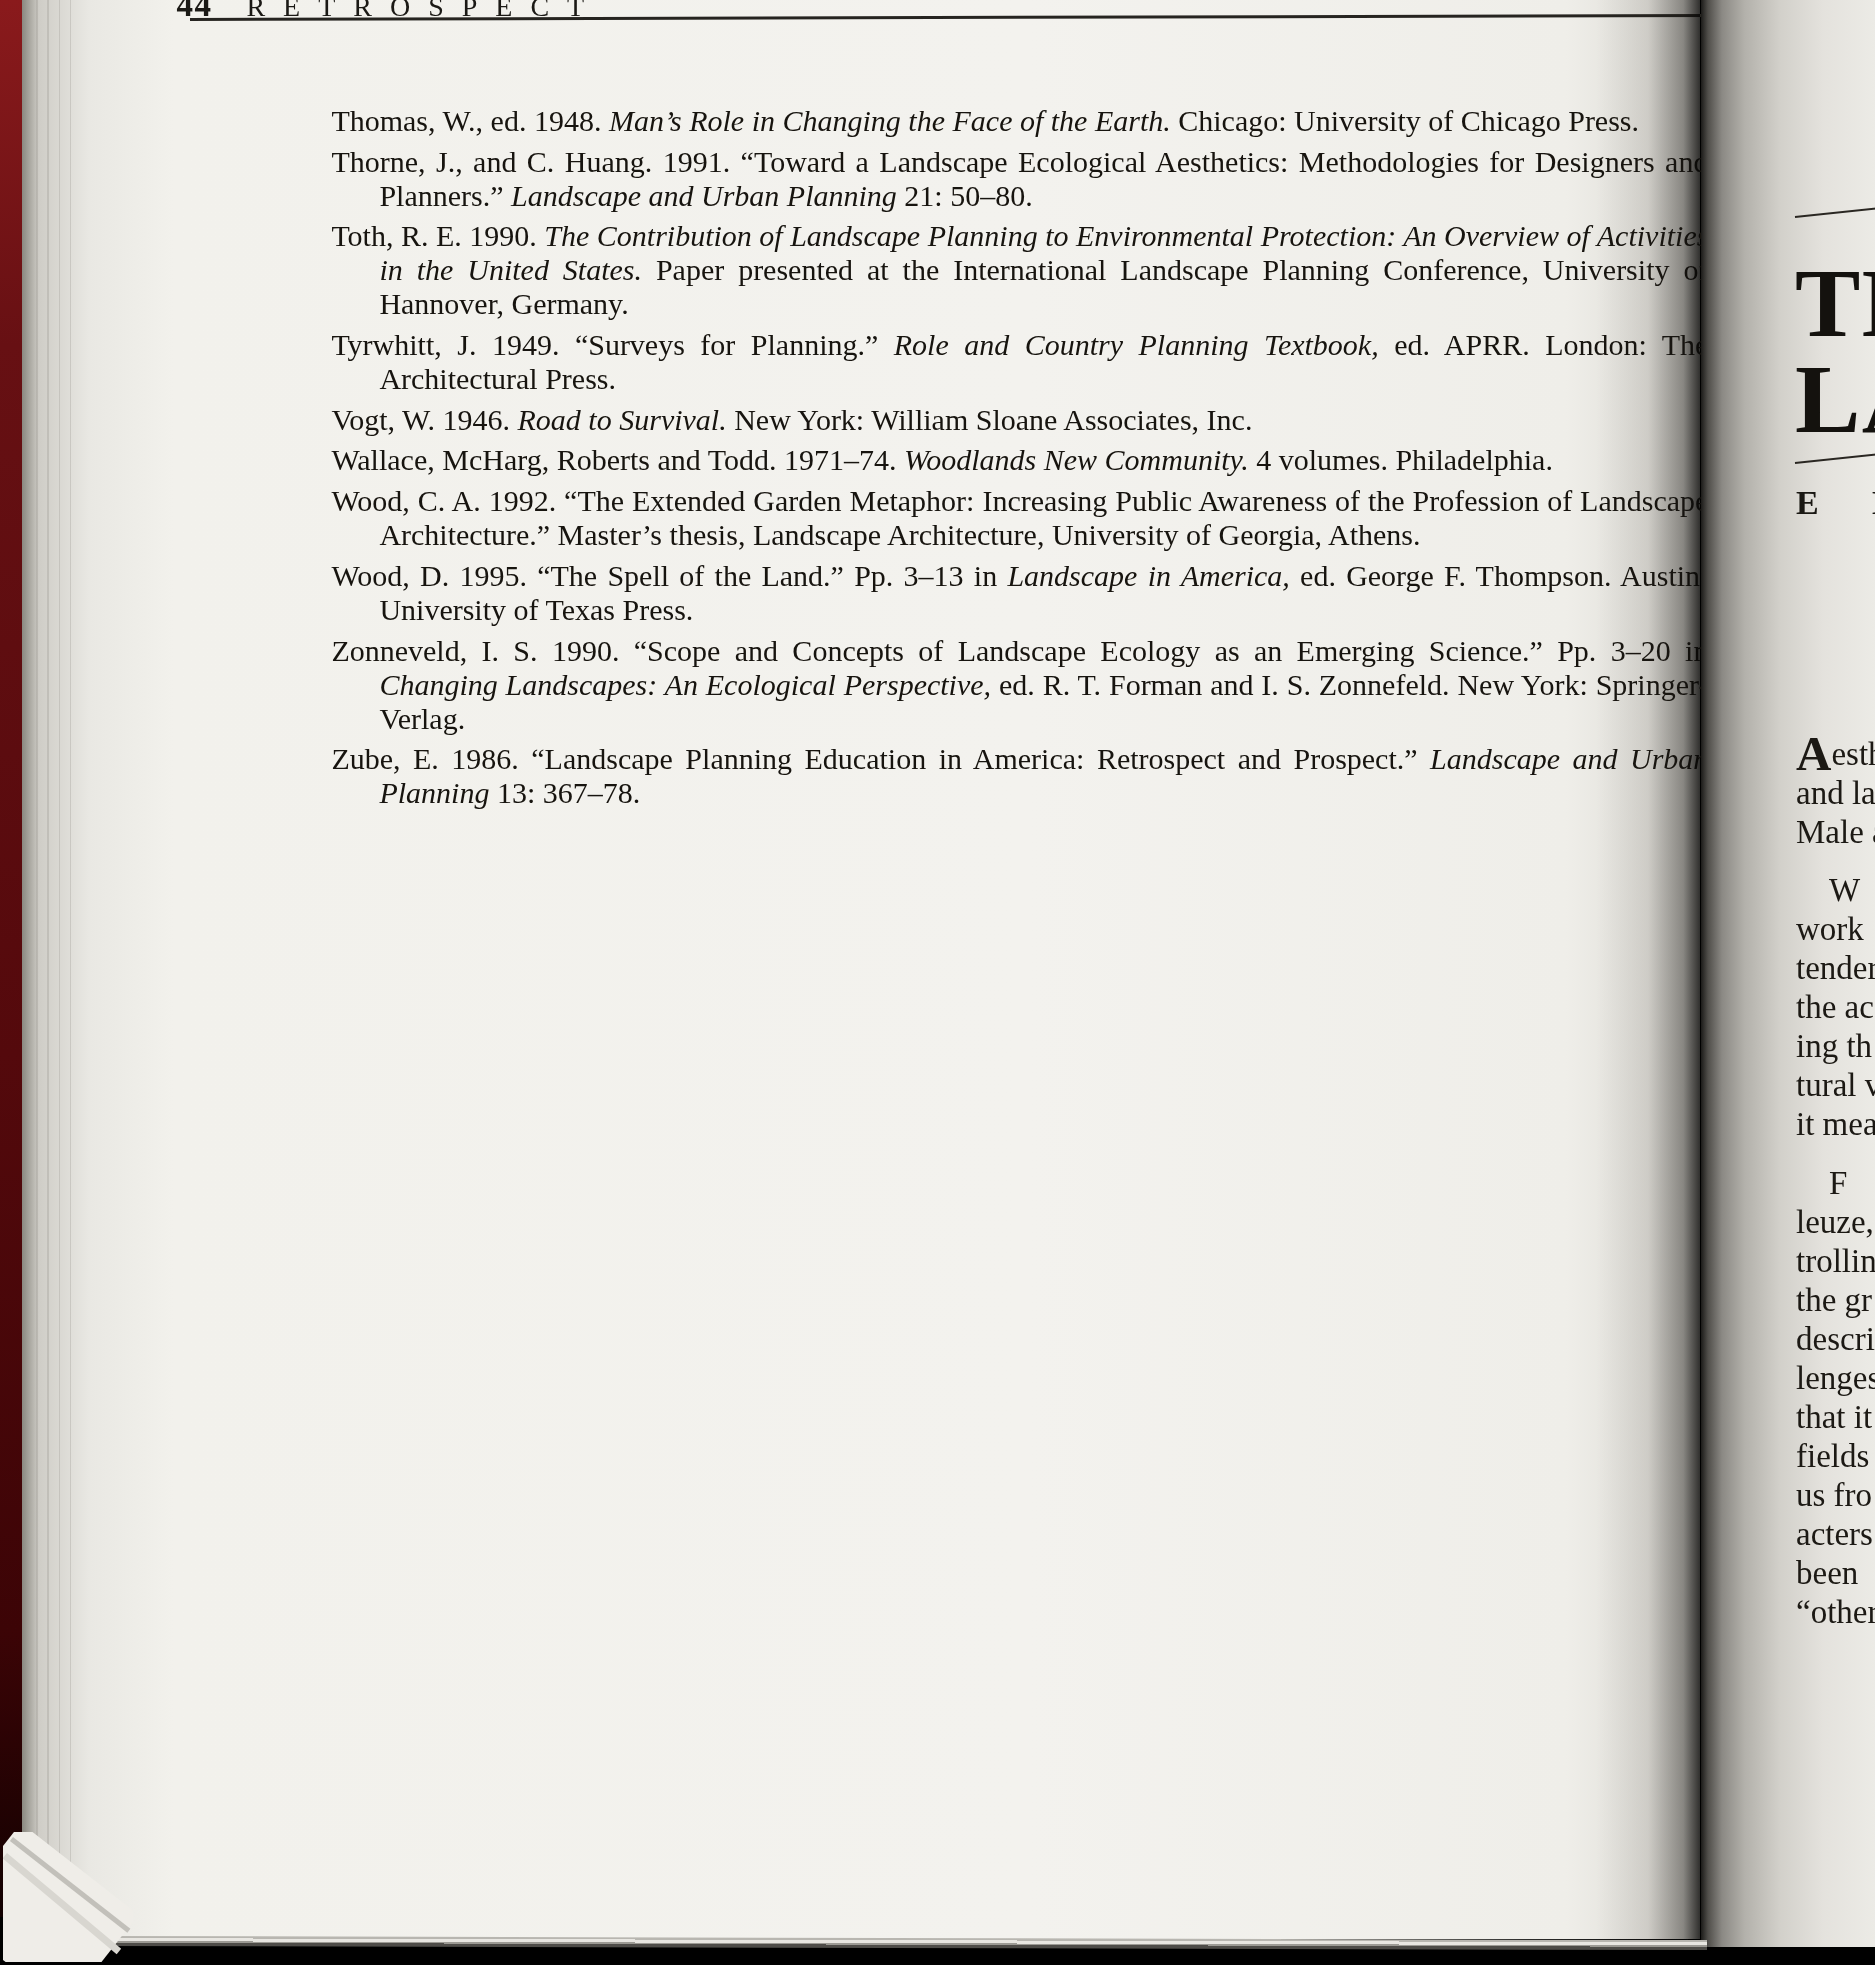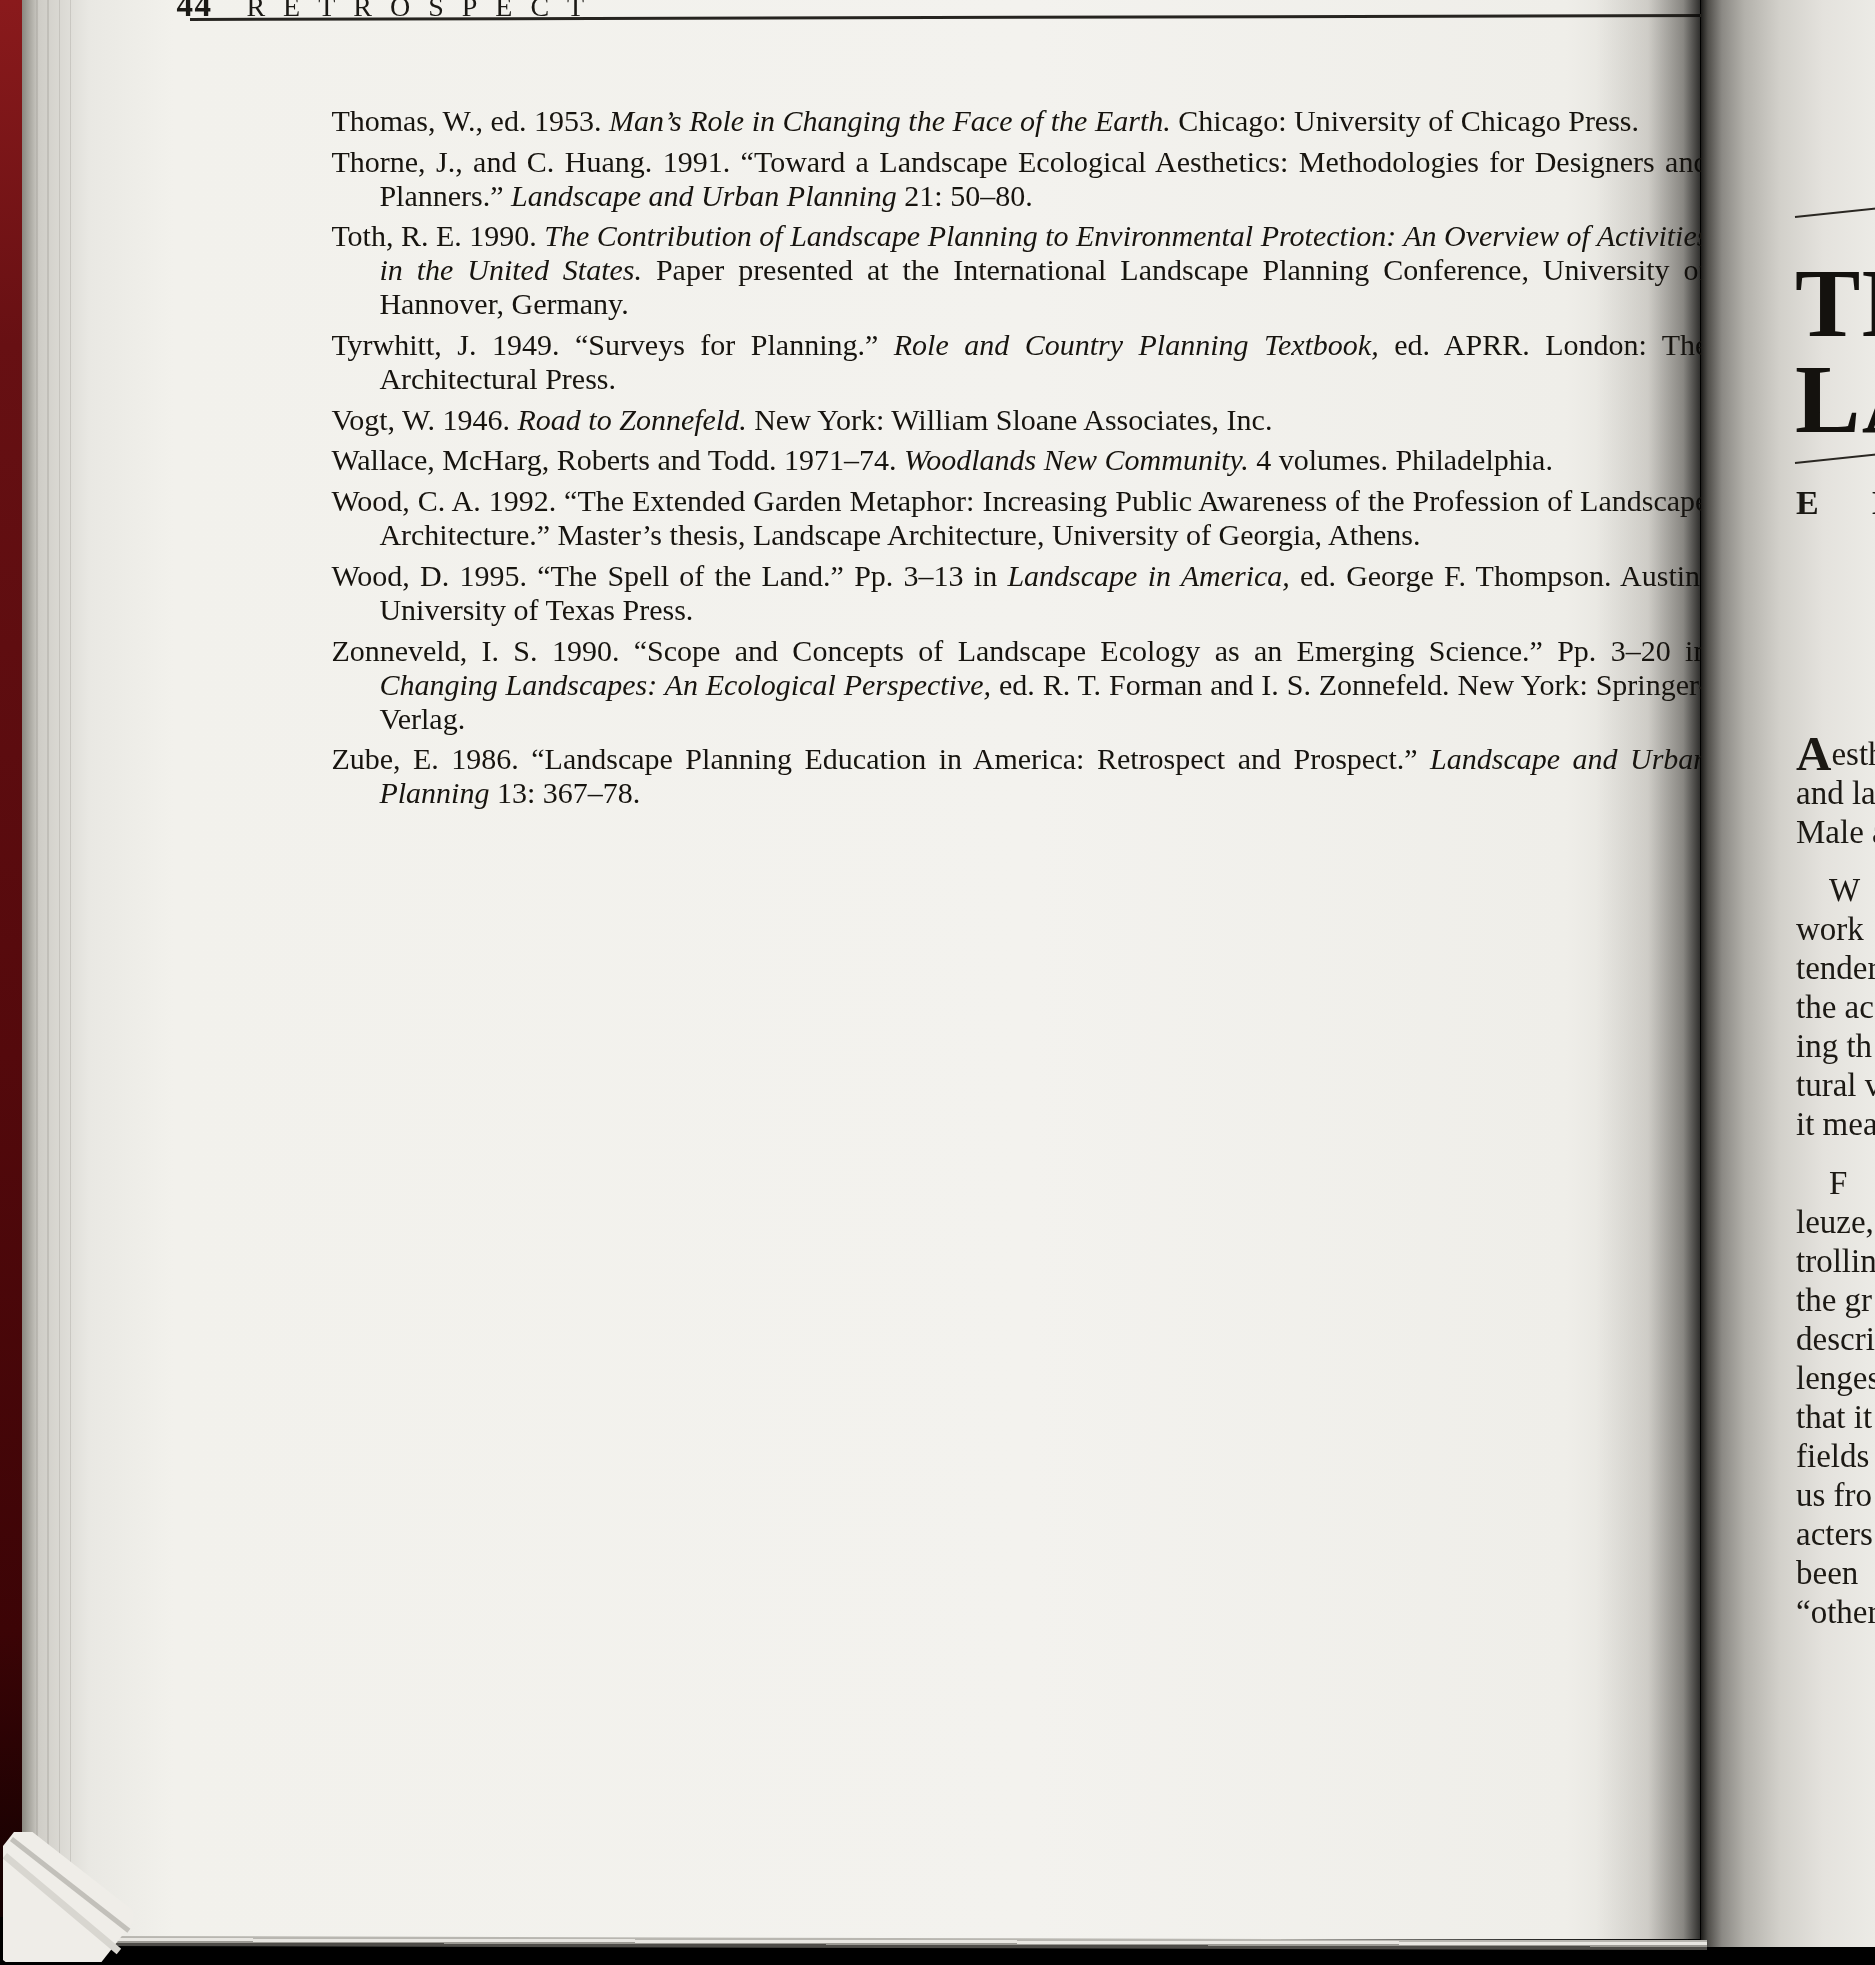--- a/index.html
+++ b/index.html
@@ -103,25 +103,25 @@
 
   <div class="left-page">
     <div class="stack-left"></div>
 
     <div class="running-head">
       <span class="pagenum">44</span><span class="head-title">RETROSPECT</span>
     </div>
     <div class="header-rule"></div>
 
     <div class="bibliography" id="biblio">
-        <div class="bib-entry"><span>Thomas, W., ed. 1953. </span><span class="it">Man’s Role in Changing the Face of the Earth.</span><span> Chicago: University of Chicago Press.</span></div>
+        <div class="bib-entry"><span>Thomas, W., ed. 1948. </span><span class="it">Man’s Role in Changing the Face of the Earth.</span><span> Chicago: University of Chicago Press.</span></div>
         <div class="bib-entry"><span>Thorne, J., and C. Huang. 1991. “Toward a Landscape Ecological Aesthetics: Methodologies for Designers and Planners.” </span><span class="it">Landscape and Urban Planning</span><span> 21: 50–80.</span></div>
         <div class="bib-entry"><span>Toth, R. E. 1990. </span><span class="it">The Contribution of Landscape Planning to Environmental Protection: An Overview of Activities in the United States.</span><span> Paper presented at the International Landscape Planning Conference, University of Hannover, Germany.</span></div>
         <div class="bib-entry"><span>Tyrwhitt, J. 1949. “Surveys for Planning.” </span><span class="it">Role and Country Planning Textbook,</span><span> ed. APRR. London: The Architectural Press.</span></div>
-        <div class="bib-entry"><span>Vogt, W. 1946. </span><span class="it">Road to Zonnefeld.</span><span> New York: William Sloane Associates, Inc.</span></div>
+        <div class="bib-entry"><span>Vogt, W. 1946. </span><span class="it">Road to Survival.</span><span> New York: William Sloane Associates, Inc.</span></div>
         <div class="bib-entry"><span>Wallace, McHarg, Roberts and Todd. 1971–74. </span><span class="it">Woodlands New Community.</span><span> 4 volumes. Philadelphia.</span></div>
         <div class="bib-entry"><span>Wood, C. A. 1992. “The Extended Garden Metaphor: Increasing Public Awareness of the Profession of Landscape Architecture.” Master’s thesis, Landscape Architecture, University of Georgia, Athens.</span></div>
         <div class="bib-entry"><span>Wood, D. 1995. “The Spell of the Land.” Pp. 3–13 in </span><span class="it">Landscape in America,</span><span> ed. George F. Thompson. Austin: University of Texas Press.</span></div>
         <div class="bib-entry"><span>Zonneveld, I. S. 1990. “Scope and Concepts of Landscape Ecology as an Emerging Science.” Pp. 3–20 in </span><span class="it">Changing Landscapes: An Ecological Perspective,</span><span> ed. R. T. Forman and I. S. Zonnefeld. New York: Springer-Verlag.</span></div>
         <div class="bib-entry"><span>Zube, E. 1986. “Landscape Planning Education in America: Retrospect and Prospect.” </span><span class="it">Landscape and Urban Planning</span><span> 13: 367–78.</span></div>
       </div>
 
     <div class="gutter-shade-left"></div>
   </div>
 

